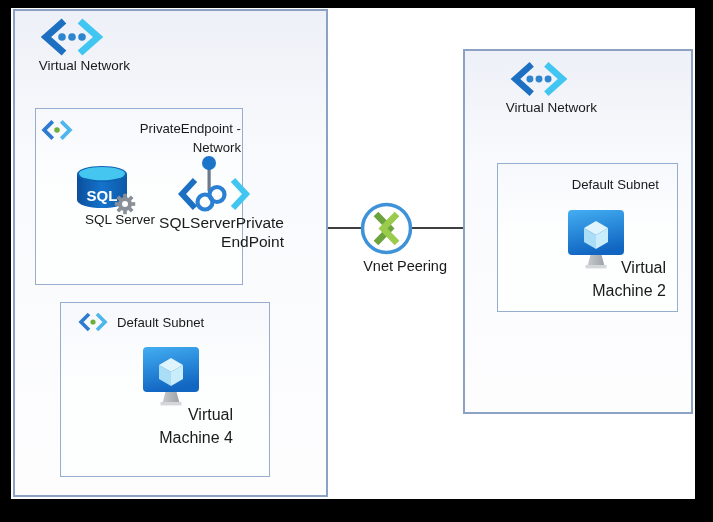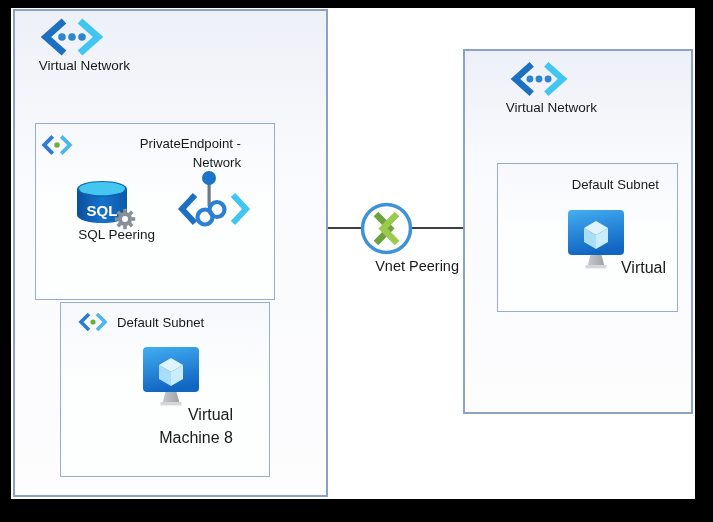--- a/index.html
+++ b/index.html
@@ -20,21 +20,21 @@
     border:1.5px solid #96adcd;
     background:linear-gradient(180deg,#f6f8fc 0%,#fdfefe 45%);
   }
   .lbl{position:absolute;color:#1a1a1a;}
   .center{text-align:right;}
   .vnet-label{font-size:13.5px;}
   .subnet-label{font-size:13.2px;}
   .res-label{font-size:13.5px;}
   .pe-label{font-size:15.5px;line-height:19px;}
   .vm-label{font-size:16px;line-height:23px;}
-  .peering-label{font-size:14.5px;padding-left:12px;}
+  .peering-label{font-size:14.5px;}
   .icon{position:absolute;line-height:0;text-decoration:underline;}
   .connector{position:absolute;height:1.6px;background:#3f3f3f;}
 </style>
 </head>
 <body>
 
 <svg width="0" height="0" style="position:absolute">
   <defs>
     <linearGradient id="vmGrad" x1="0" y1="0" x2="0.25" y2="1">
       <stop offset="0" stop-color="#43aef2"></stop>
@@ -61,21 +61,21 @@
       <svg width="68" height="44" viewBox="0 0 68 44">
         <polyline points="26,6 8,22 26,38" fill="none" stroke="#1d6fc2" stroke-width="7"></polyline>
         <polyline points="42,6 60,22 42,38" fill="none" stroke="#41c6f2" stroke-width="7"></polyline>
         <circle cx="24" cy="22" r="3.8" fill="#2d85d0"></circle>
         <circle cx="34" cy="22" r="3.8" fill="#2d85d0"></circle>
         <circle cx="44" cy="22" r="3.8" fill="#2d85d0"></circle>
       </svg>
     </span>
     <div class="lbl vnet-label center" style="left:3px;top:47px;width:112px;">Virtual Network</div>
 
-    <div class="subnet-box" style="left:20px;top:112px;width:240px;height:177px;">
+    <div class="subnet-box" style="left:20px;top:97px;width:208px;height:177px;">
       <span class="icon" style="left:5px;top:9px;">
         <svg width="32" height="24" viewBox="0 0 30 22">
           <polyline points="11,3 3,11 11,19" fill="none" stroke="#2d7cd0" stroke-width="3.6"></polyline>
           <polyline points="19,3 27,11 19,19" fill="none" stroke="#4db6ec" stroke-width="3.6"></polyline>
           <circle cx="15" cy="11" r="2.6" fill="#6fae3a"></circle>
         </svg>
       </span>
       <div class="lbl subnet-label center" style="left:43px;top:11px;width:162px;line-height:18.5px;">
         <span>PrivateEndpoint -</span><br>
         <span>Network</span>
@@ -96,32 +96,36 @@
               <rect x="-1.8" y="-10.2" width="3.6" height="4" transform="rotate(45)"></rect>
               <rect x="-1.8" y="6.2" width="3.6" height="4" transform="rotate(45)"></rect>
               <rect x="-10.2" y="-1.8" width="4" height="3.6" transform="rotate(45)"></rect>
               <rect x="6.2" y="-1.8" width="4" height="3.6" transform="rotate(45)"></rect>
             </g>
             <circle cx="0" cy="0" r="7" fill="#898f96"></circle>
             <circle cx="0" cy="0" r="3" fill="#fdfdfe"></circle>
           </g>
         </svg>
       </span>
-      <div class="lbl res-label center" style="left:23px;top:103px;width:96px;">SQL Peering</div>
+      <div class="lbl res-label center" style="left:23px;top:103px;width:96px;">SQL Server</div>
 
       <span class="icon" style="left:142px;top:42px;">
         <svg width="74" height="62" viewBox="0 0 74 62">
           <rect x="29.5" y="14" width="3.2" height="26" fill="#6d7988"></rect>
           <circle cx="31" cy="12" r="7" fill="#1b74c8"></circle>
           <polyline points="17,29 4,43 17,57" fill="none" stroke="#1d6fc2" stroke-width="6"></polyline>
           <polyline points="55,29 68,43 55,57" fill="none" stroke="#41c6f2" stroke-width="6"></polyline>
           <circle cx="27" cy="51" r="7.5" fill="none" stroke="#2b80d4" stroke-width="4.2"></circle>
           <circle cx="39" cy="43.5" r="7.5" fill="none" stroke="#2b80d4" stroke-width="4.2"></circle>
         </svg>
       </span>
+      <div class="lbl pe-label center" style="left:100px;top:104px;width:148px;">
+        <span>SQLServerPrivate</span><br>
+        <span>EndPoint</span>
+      </div>
     </div>
 
     <div class="subnet-box" style="left:45px;top:291px;width:210px;height:175px;">
       <span class="icon" style="left:17px;top:8px;">
         <svg width="30" height="22" viewBox="0 0 30 22">
           <polyline points="11,3 3,11 11,19" fill="none" stroke="#2d7cd0" stroke-width="3.6"></polyline>
           <polyline points="19,3 27,11 19,19" fill="none" stroke="#4db6ec" stroke-width="3.6"></polyline>
           <circle cx="15" cy="11" r="2.6" fill="#6fae3a"></circle>
         </svg>
       </span>
@@ -132,21 +136,21 @@
           <polygon points="24,44 34,44 37.5,57 20.5,57" fill="url(#standGrad)"></polygon>
           <rect x="18.5" y="56" width="21" height="3.4" fill="#d4d7da"></rect>
           <rect x="1" y="1" width="56" height="45" rx="4" fill="url(#vmGrad)"></rect>
           <polygon points="29,12 41,19 29,26 17,19" fill="#dff4fd"></polygon>
           <polygon points="17,19 29,26 29,40 17,33" fill="#a9def6"></polygon>
           <polygon points="41,19 29,26 29,40 41,33" fill="#c9edfb"></polygon>
         </svg>
       </span>
       <div class="lbl vm-label center" style="left:38px;top:100px;width:134px;">
         <span>Virtual</span><br>
-        <span>Machine 8</span>
+        <span>Machine 4</span>
       </div>
     </div>
   </div>
 
   <div class="connector" style="left:328px;top:227px;width:33px;"></div>
   <div class="connector" style="left:412px;top:227px;width:51px;"></div>
 
   <span class="icon" style="left:359px;top:201px;">
     <svg width="55" height="55" viewBox="0 0 55 55">
       <circle cx="27.5" cy="27.5" r="24" fill="#ffffff" stroke="#3e92d8" stroke-width="3.5"></circle>
@@ -177,16 +181,17 @@
           <polygon points="24,44 34,44 37.5,57 20.5,57" fill="url(#standGrad)"></polygon>
           <rect x="18.5" y="56" width="21" height="3.4" fill="#d4d7da"></rect>
           <rect x="1" y="1" width="56" height="45" rx="4" fill="url(#vmGrad)"></rect>
           <polygon points="29,12 41,19 29,26 17,19" fill="#dff4fd"></polygon>
           <polygon points="17,19 29,26 29,40 17,33" fill="#a9def6"></polygon>
           <polygon points="41,19 29,26 29,40 41,33" fill="#c9edfb"></polygon>
         </svg>
       </span>
       <div class="lbl vm-label center" style="left:34px;top:92px;width:134px;">
         <span>Virtual</span><br>
+        <span>Machine 2</span>
       </div>
     </div>
   </div>
 </div>
 
 </body></html>

